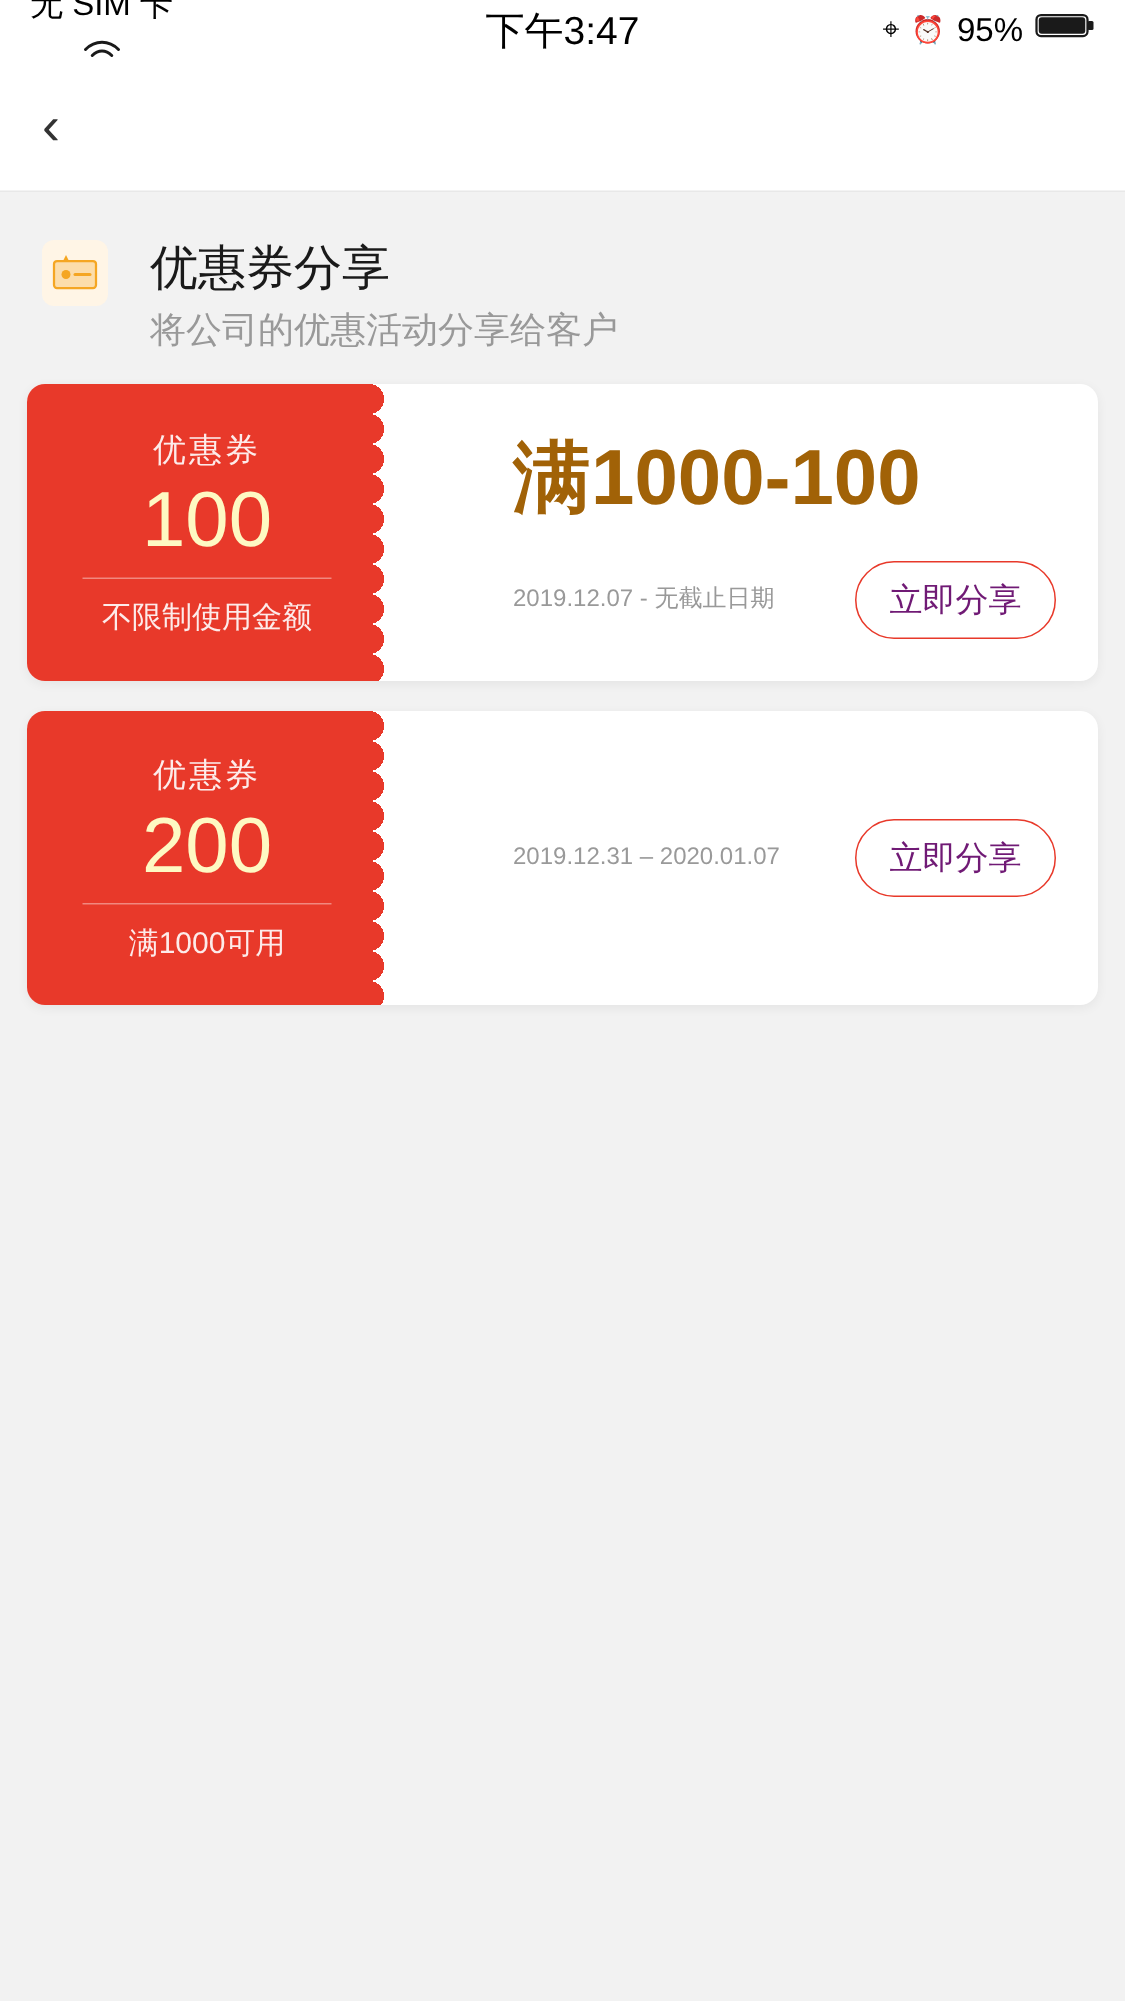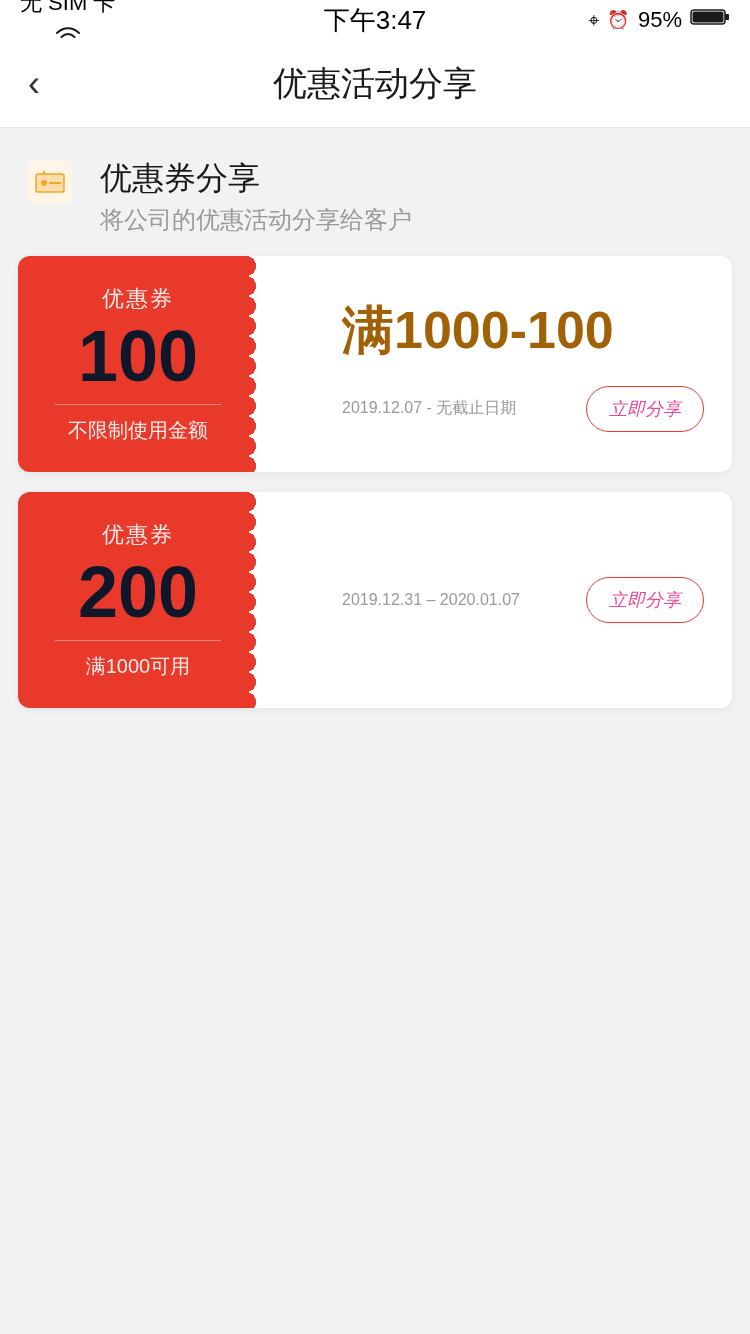--- a/index.html
+++ b/index.html
@@ -144,23 +144,23 @@
                   radial-gradient(circle at 24px 50%, transparent 10px, #e8392a 10px) 0 0 / 24px 20px repeat-y;
       z-index: 2;
     }
     .coupon-label {
       font-size: 22px;
       color: rgba(255,255,255,0.9);
       margin-bottom: 6px;
       letter-spacing: 2px;
     }
     .coupon-amount {
-      font-size: 72px;
-      font-weight: 700;
-      color: #0f172a;
+      font-size: 52px;
+      font-weight: 400;
+      color: #fef9c3;
       line-height: 1;
       margin-bottom: 12px;
     }
     .coupon-divider {
       width: 80%;
       height: 1px;
       background: rgba(255,255,255,0.4);
       margin-bottom: 12px;
     }
     .coupon-condition {
@@ -191,27 +191,26 @@
     }
     .coupon-date {
       font-size: 16px;
       color: #999;
       flex: 1;
     }
     .share-btn {
       border: 1.5px solid #e8392a;
       border-radius: 30px;
       padding: 10px 22px;
-      font-size: 18px;
-      color: #ec4899;
+      font-size: 22px;
+      color: #701a75;
       background: #fff;
       cursor: pointer;
       white-space: nowrap;
       flex-shrink: 0;
-      font-style: italic;
     }
 
     
     .empty-area {
       background: #f2f2f2;
       height: 600px;
     }
   </style>
 </head>
 <body>
@@ -237,21 +236,20 @@
         <rect x="1" y="3" width="34" height="14" rx="3" ry="3" fill="none" stroke="#1a1a1a" stroke-width="1.5"></rect>
         <rect x="35" y="7" width="4" height="6" rx="1" fill="#1a1a1a"></rect>
         <rect x="2.5" y="4.5" width="31" height="11" rx="2" fill="#1a1a1a"></rect>
       </svg>
     </span>
   </div>
 </div>
 
 <div class="nav-bar">
   <div class="nav-back">‹</div>
-  <div class="nav-title">优惠活动分享</div>
 </div>
 
 <div class="section-header">
   <div class="section-icon">
     <svg viewBox="0 0 44 44" fill="none">
       <rect width="44" height="44" rx="8" fill="#fff5e6"></rect>
       <rect x="8" y="14" width="28" height="18" rx="2" fill="#f5a623" opacity="0.3"></rect>
       <rect x="8" y="14" width="28" height="18" rx="2" stroke="#f5a623" stroke-width="1.5" fill="none"></rect>
       <circle cx="16" cy="23" r="3" fill="#f5a623"></circle>
       <line x1="22" y1="23" x2="32" y2="23" stroke="#f5a623" stroke-width="2" stroke-linecap="round"></line>

